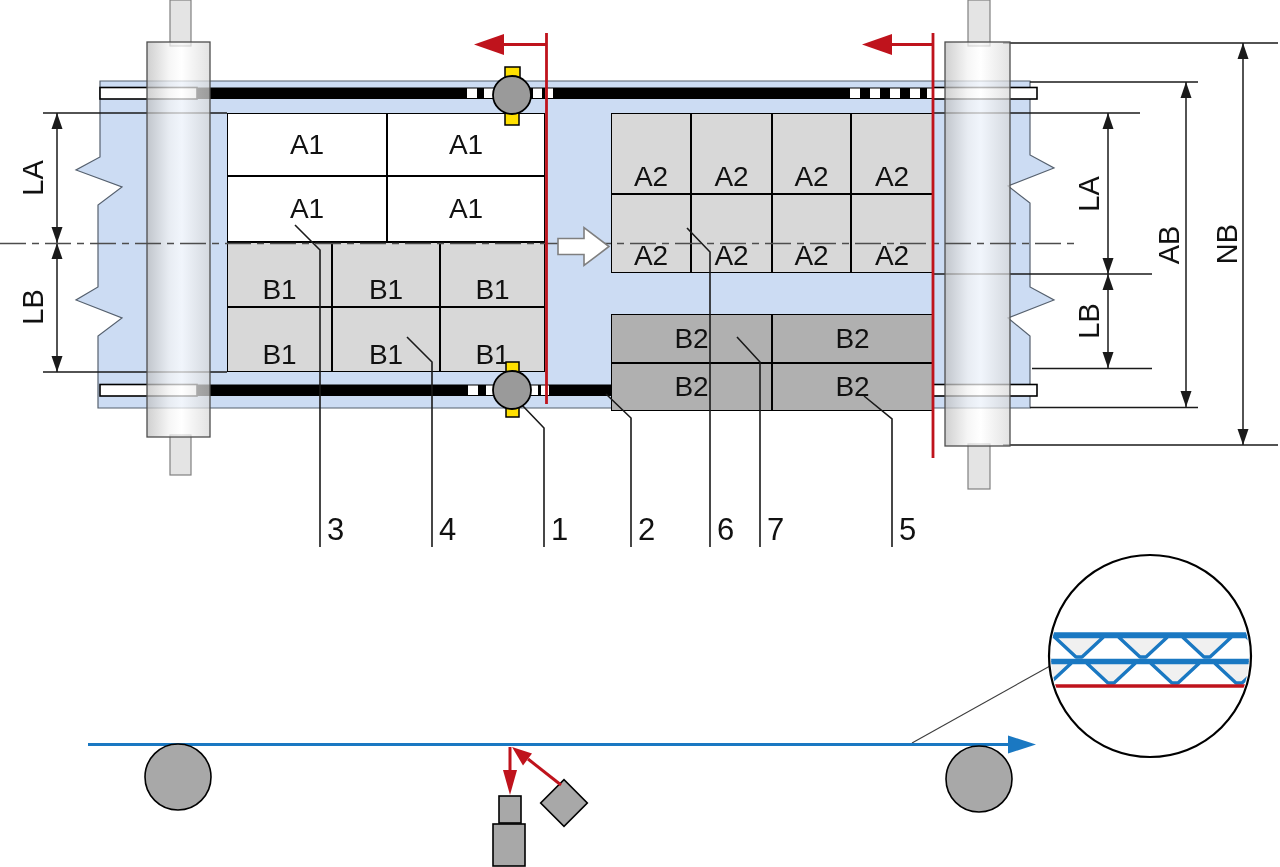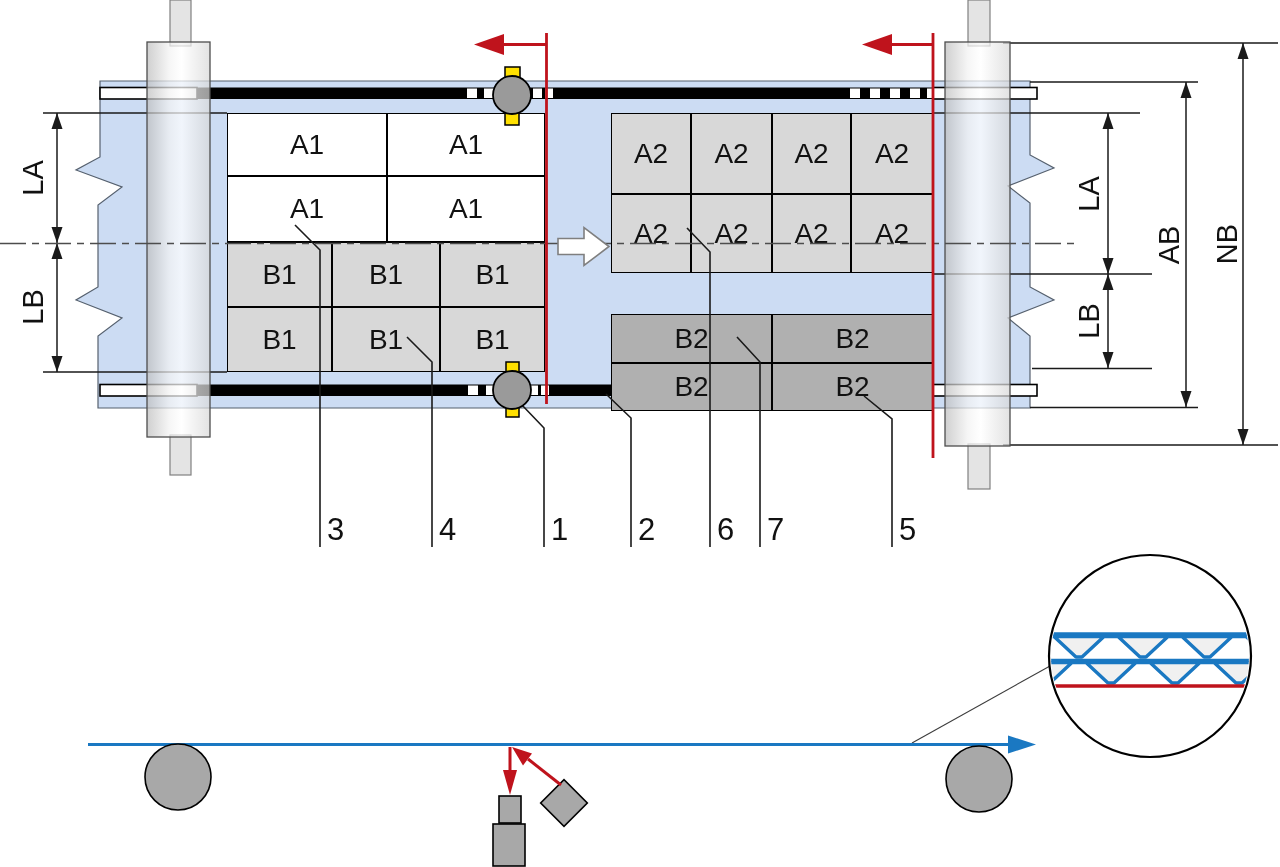--- a/index.html
+++ b/index.html
@@ -3,21 +3,21 @@
 <meta charset="utf-8">
 <style>
   html,body{margin:0;padding:0;background:#fff;}
   #stage{position:relative;width:1280px;height:867px;background:#fff;overflow:hidden;
          font-family:"Liberation Sans","DejaVu Sans",sans-serif;}
   #stage svg{position:absolute;left:0;top:0;}
   .cell{position:absolute;box-sizing:border-box;border:1.6px solid #000;
         display:flex;align-items:center;justify-content:center;
         font-size:28px;color:#111;z-index:2;}
   .cell.a1{background:#ffffff;}
-  .cell.g1{background:#d8d8d8;}
+  .cell.g1{background:#d8d8d8;align-items:flex-end;}
   .cell.g2{background:#b0b0b0;margin-top:41px;}
   .dimlabel{position:absolute;width:60px;height:30px;line-height:30px;text-align:center;
             font-size:29px;color:#111;transform:rotate(-90deg);z-index:2;}
   .callout{position:absolute;font-size:31px;line-height:36px;color:#111;z-index:2;}
   .lay0{z-index:1;} .lay2{z-index:3;}
 </style>
 </head>
 <body>
 
 <div id="stage">

